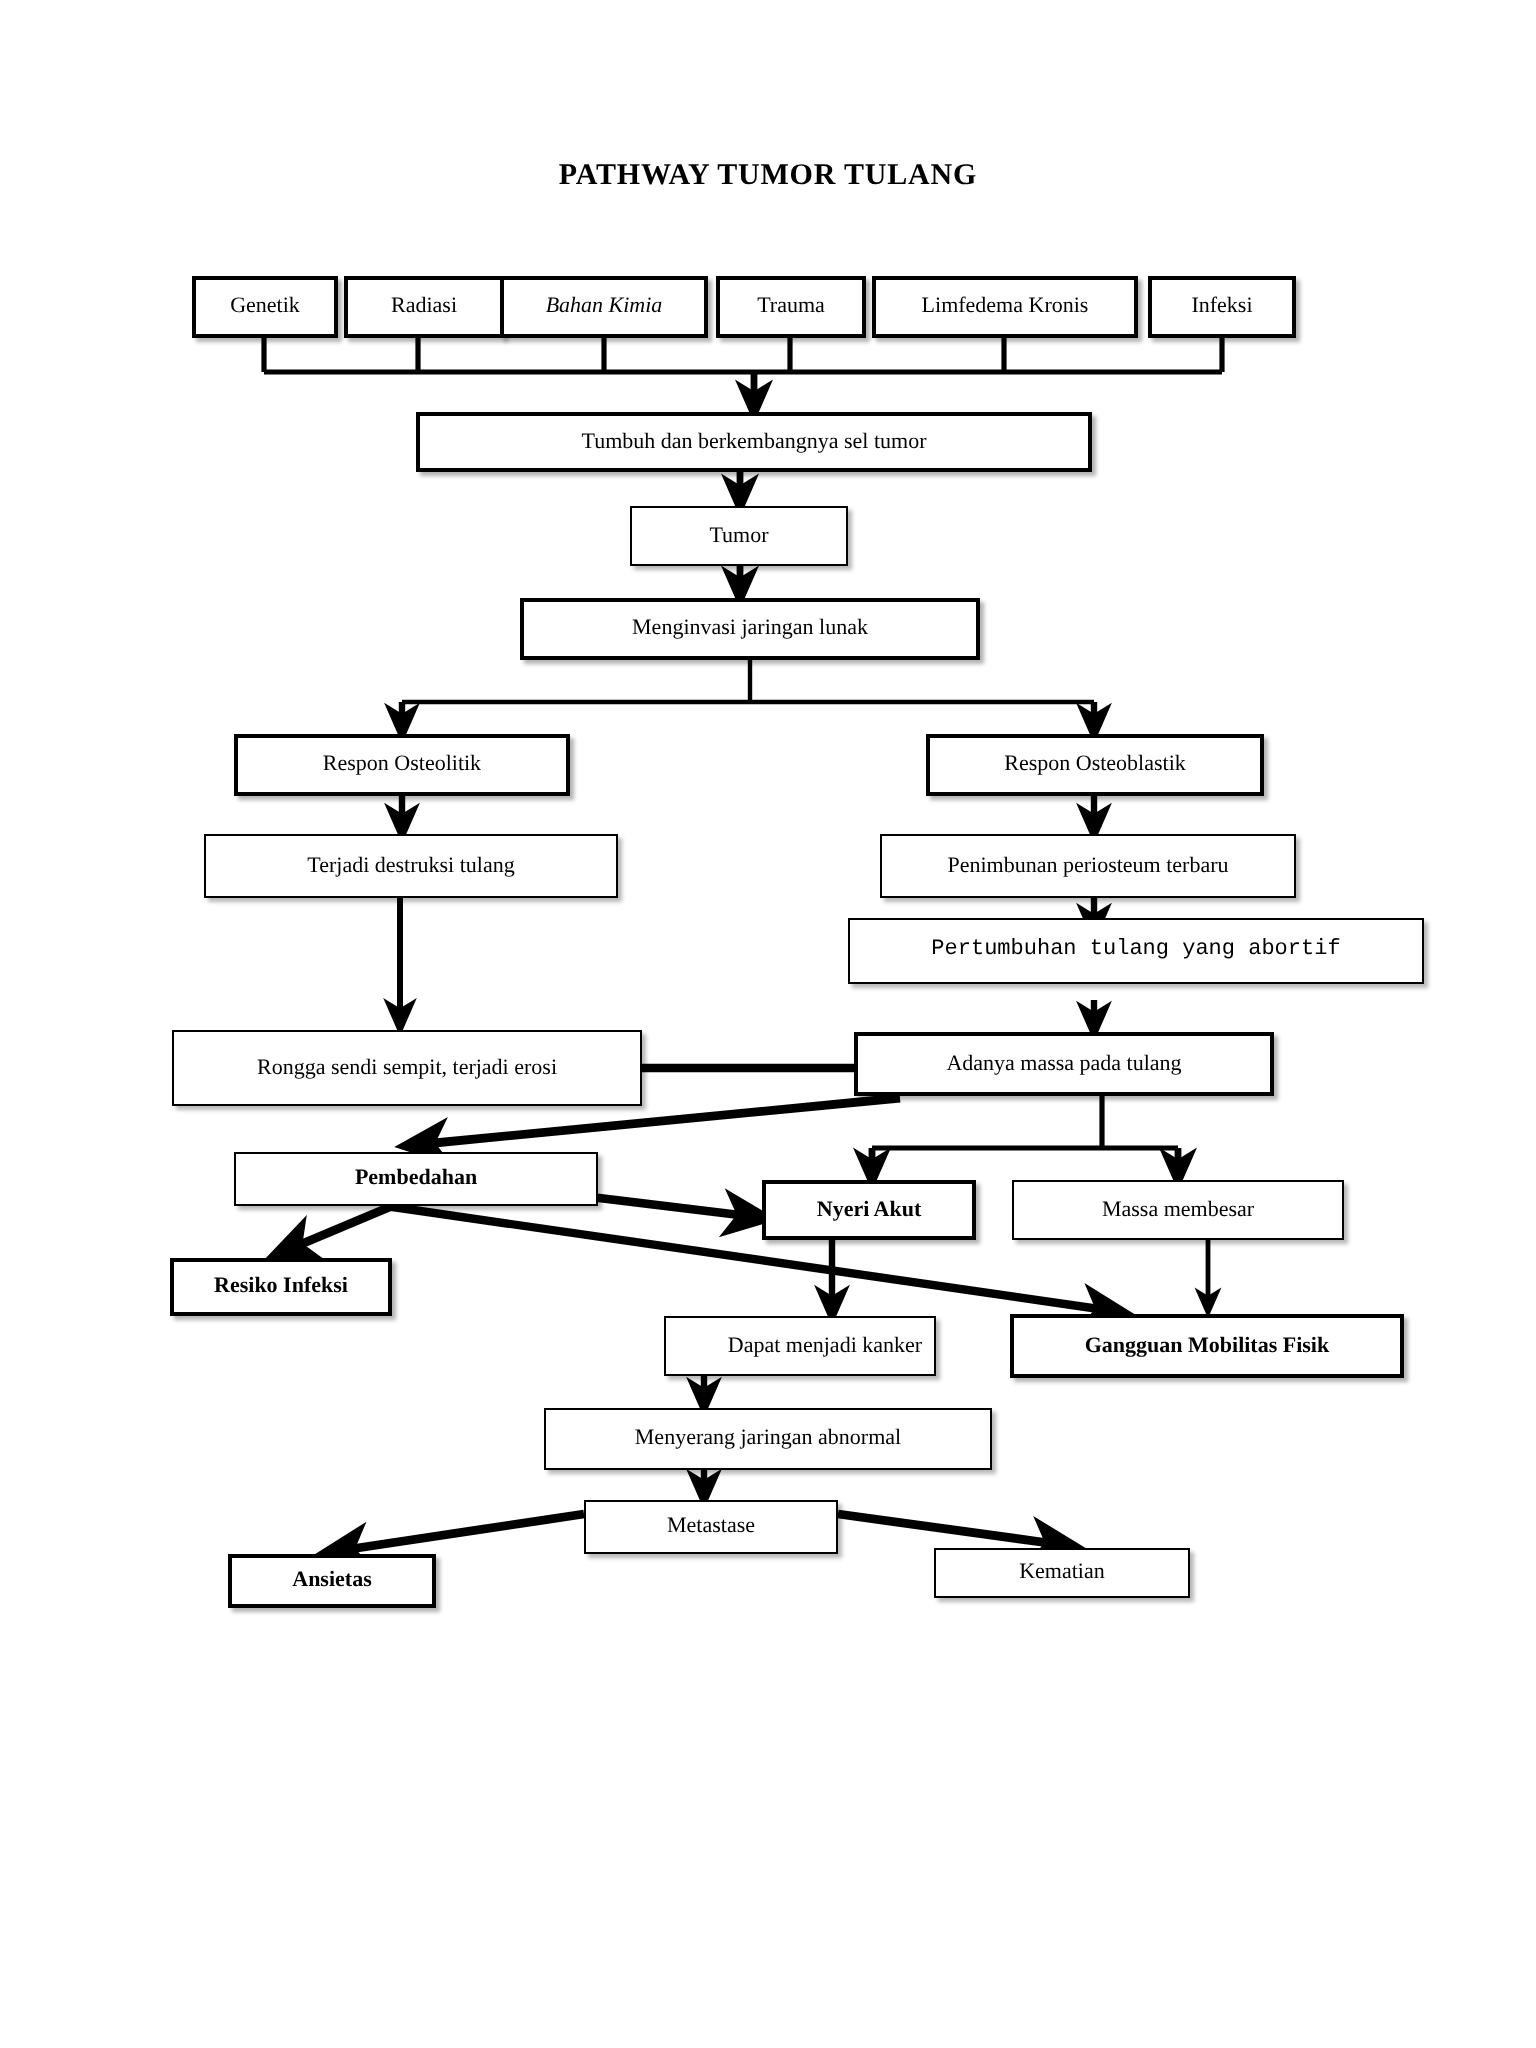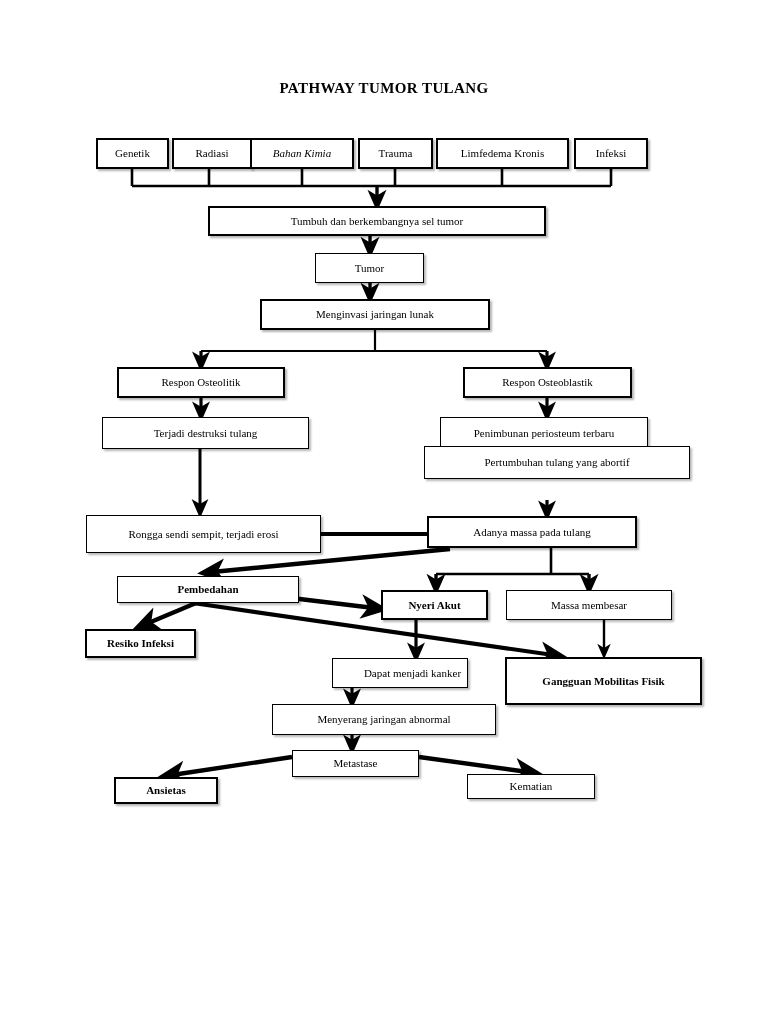--- a/index.html
+++ b/index.html
@@ -163,21 +163,21 @@
       </div>
       <div class="node thick" style="left: 463px; top: 367px; width: 169px; height: 31px;">
         <span>Respon Osteoblastik</span>
       </div>
       <div class="node thin" style="left: 102px; top: 417px; width: 207px; height: 32px;">
         <span>Terjadi destruksi tulang</span>
       </div>
       <div class="node thin" style="left: 440px; top: 417px; width: 208px; height: 32px;">
         <span>Penimbunan periosteum terbaru</span>
       </div>
-      <div class="node thin" style="left: 424px; top: 446px; width: 266px; height: 33px;">
+      <div class="node thin" style="left: 424px; top: 459px; width: 288px; height: 33px; font-family: Liberation Mono, monospace;">
         <span>Pertumbuhan tulang  yang abortif</span>
       </div>
       <div class="node thin" style="left: 86px; top: 515px; width: 235px; height: 38px;">
         <span>Rongga sendi sempit, terjadi erosi</span>
       </div>
       <div class="node thick" style="left: 427px; top: 516px; width: 210px; height: 32px;">
         <span>Adanya massa pada tulang</span>
       </div>
       <div class="node thin" style="left: 117px; top: 576px; width: 182px; height: 27px; font-weight: bold;">
         <span>Pembedahan</span>
@@ -187,21 +187,21 @@
       </div>
       <div class="node thin" style="left: 506px; top: 590px; width: 166px; height: 30px;">
         <span>Massa membesar</span>
       </div>
       <div class="node thick bold" style="left: 85px; top: 629px; width: 111px; height: 29px;">
         <span>Resiko Infeksi</span>
       </div>
       <div class="node thin" style="left: 332px; top: 658px; width: 136px; height: 30px; padding-left: 29px;">
         <span>Dapat menjadi kanker</span>
       </div>
-      <div class="node thick bold" style="left: 505px; top: 657px; width: 197px; height: 48px;">
+      <div class="node thick bold" style="left: 505px; top: 657px; width: 197px; height: 32px;">
         <span>Gangguan Mobilitas Fisik</span>
       </div>
       <div class="node thin" style="left: 240px; top: 704px; width: 224px; height: 31px; margin-left: 32px;">
         <span>Menyerang jaringan abnormal</span>
       </div>
       <div class="node thin" style="left: 292px; top: 750px; width: 127px; height: 27px;">
         <span>Metastase</span>
       </div>
       <div class="node thick bold" style="left: 114px; top: 777px; width: 104px; height: 27px;">
         <span>Ansietas</span>

